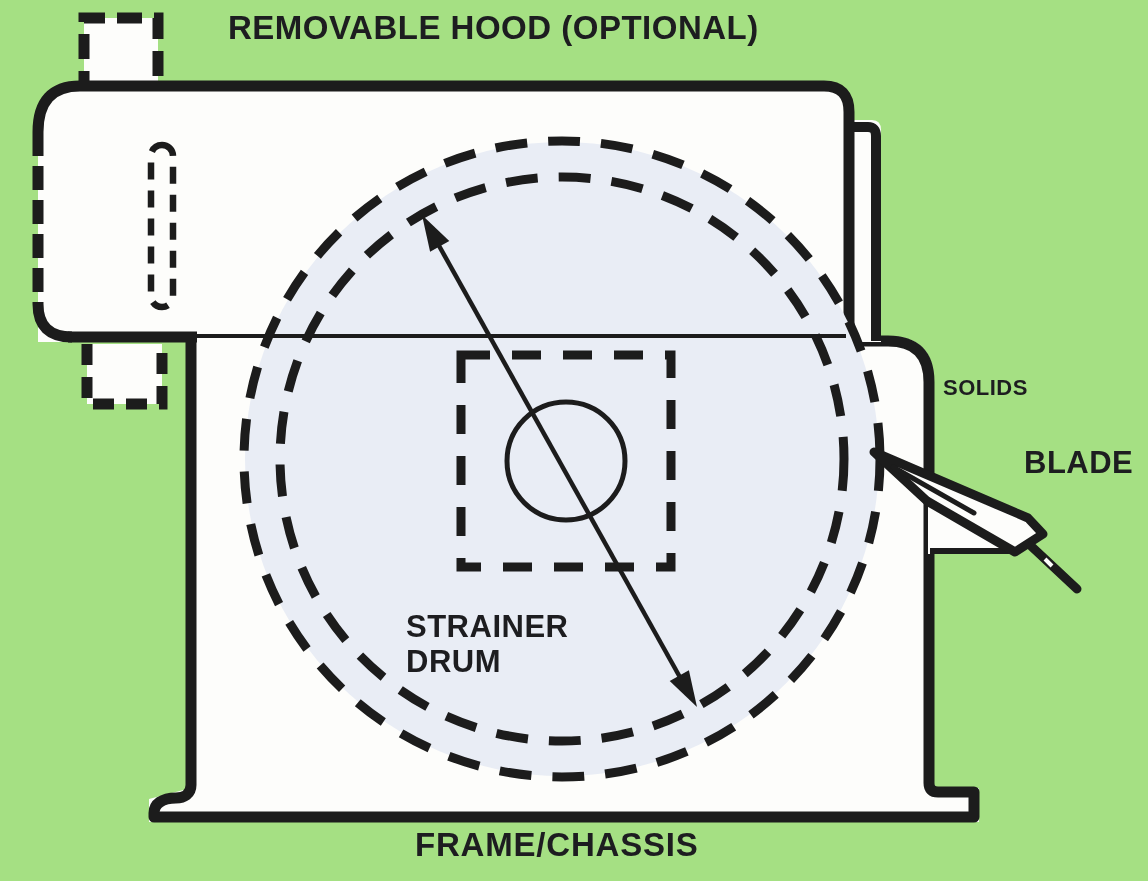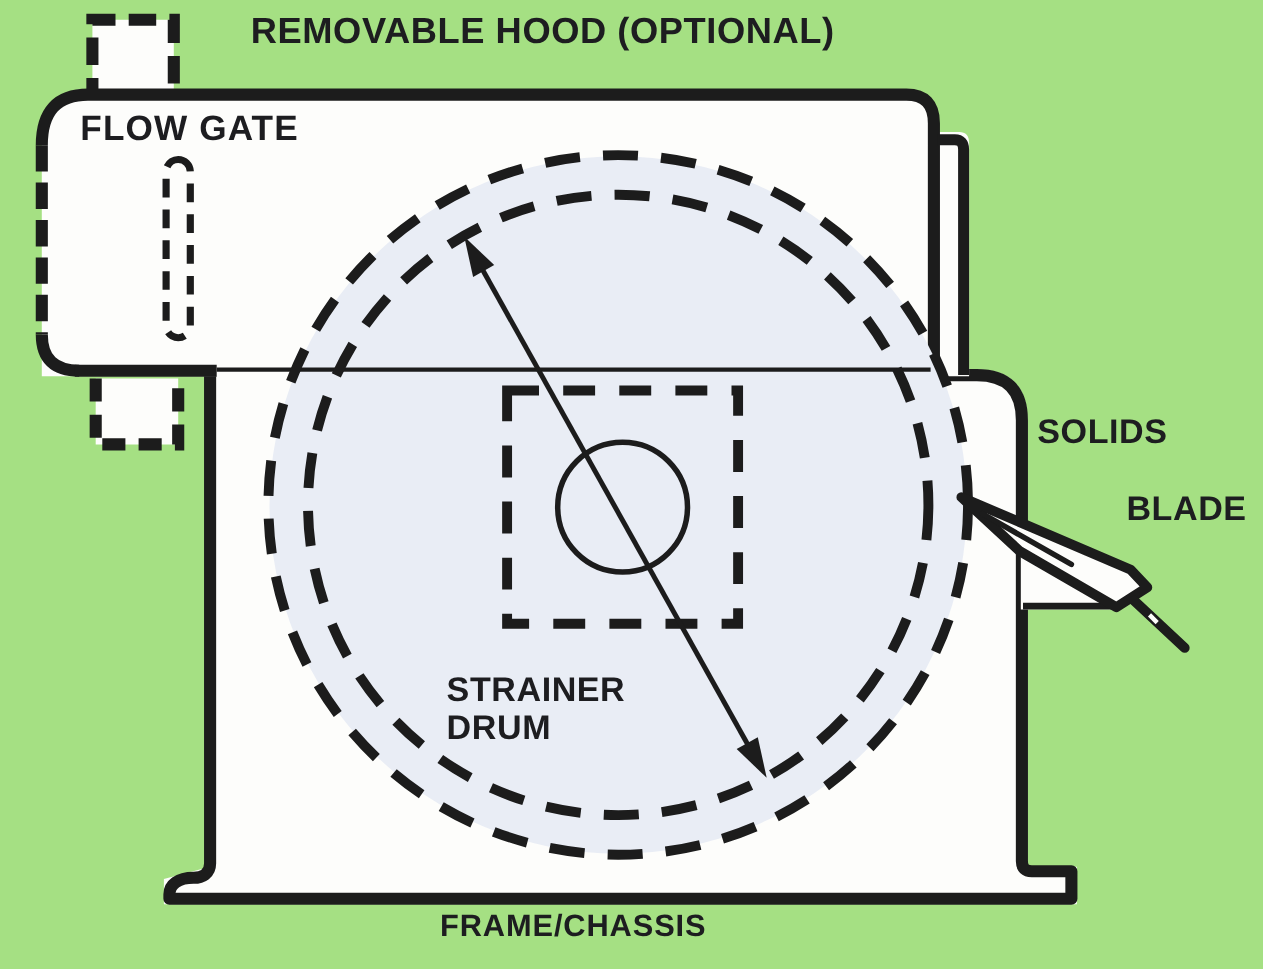--- a/index.html
+++ b/index.html
@@ -20,26 +20,26 @@
 
   .lbl{
     position:absolute;
     color:var(--text,#1d1d20);
     font-weight:700;
     white-space:nowrap;
     line-height:1.08;
   }
   .lbl-hood     {left:228px; top:10px;  font-size:33px; letter-spacing:.5px;}
   .lbl-flowgate {left:73px;  top:99px;  font-size:32px; letter-spacing:1px;}
-  .lbl-solids-1 {left:943px; top:376px; font-size:31px; letter-spacing:.5px;}
+  .lbl-solids-1 {left:943px; top:376px; font-size:22px; letter-spacing:.5px;}
   .lbl-solids-2 {left:944px; top:411px; font-size:31px; letter-spacing:.5px;}
   .lbl-solids-3 {left:1024px;top:446px; font-size:31px; letter-spacing:.5px;}
   .lbl-drum     {left:406px; top:609px; width:270px; text-align:left;
                  font-size:31px; letter-spacing:.5px; line-height:35px;}
-  .lbl-frame    {left:400px; top:827px; font-size:28px; letter-spacing:.8px;}
+  .lbl-frame    {left:415px; top:827px; font-size:33px; letter-spacing:.8px;}
 </style>
 </head>
 <body>
 
 <div class="stage">
 
   <svg width="1148" height="881" viewBox="0 0 1148 881">
 
     <path d="M 84,96 L 84,18 L 158,18 L 158,96" class="ln fw" stroke-width="11" stroke-dasharray="25 12"></path>
 
@@ -80,21 +80,20 @@
     <polygon points="928,492 1018,546 1012,554 928,554" class="fw"></polygon>
     <path d="M 930,551 L 1011,551" class="ln" stroke-width="6"></path>
     <polygon points="874,452 1028,518 1043,534 1015,552 927,501" class="ln fw" stroke-width="9" stroke-linejoin="round" style="fill:var(--white,#fdfdfb)"></polygon>
     <path d="M 893,467 L 974,513" class="ln" stroke-width="5" stroke-linecap="round"></path>
     <path d="M 1031,546 L 1077,589" class="ln" stroke-width="9" stroke-linecap="round"></path>
     <path d="M 1045,559 L 1052,566" stroke="var(--white,#fdfdfb)" stroke-width="4" fill="none"></path>
   </svg>
 
   <div class="lbl lbl-hood">REMOVABLE HOOD (OPTIONAL)</div>
 
-  <div class="lbl lbl-flowgate">FLOW GATE</div>
 
   <div class="lbl lbl-solids-1">SOLIDS</div>
   <div class="lbl lbl-solids-3">BLADE</div>
 
   <div class="lbl lbl-drum">
     <div>STRAINER</div>
     <div>DRUM</div>
   </div>
 
   <div class="lbl lbl-frame">FRAME/CHASSIS</div>

